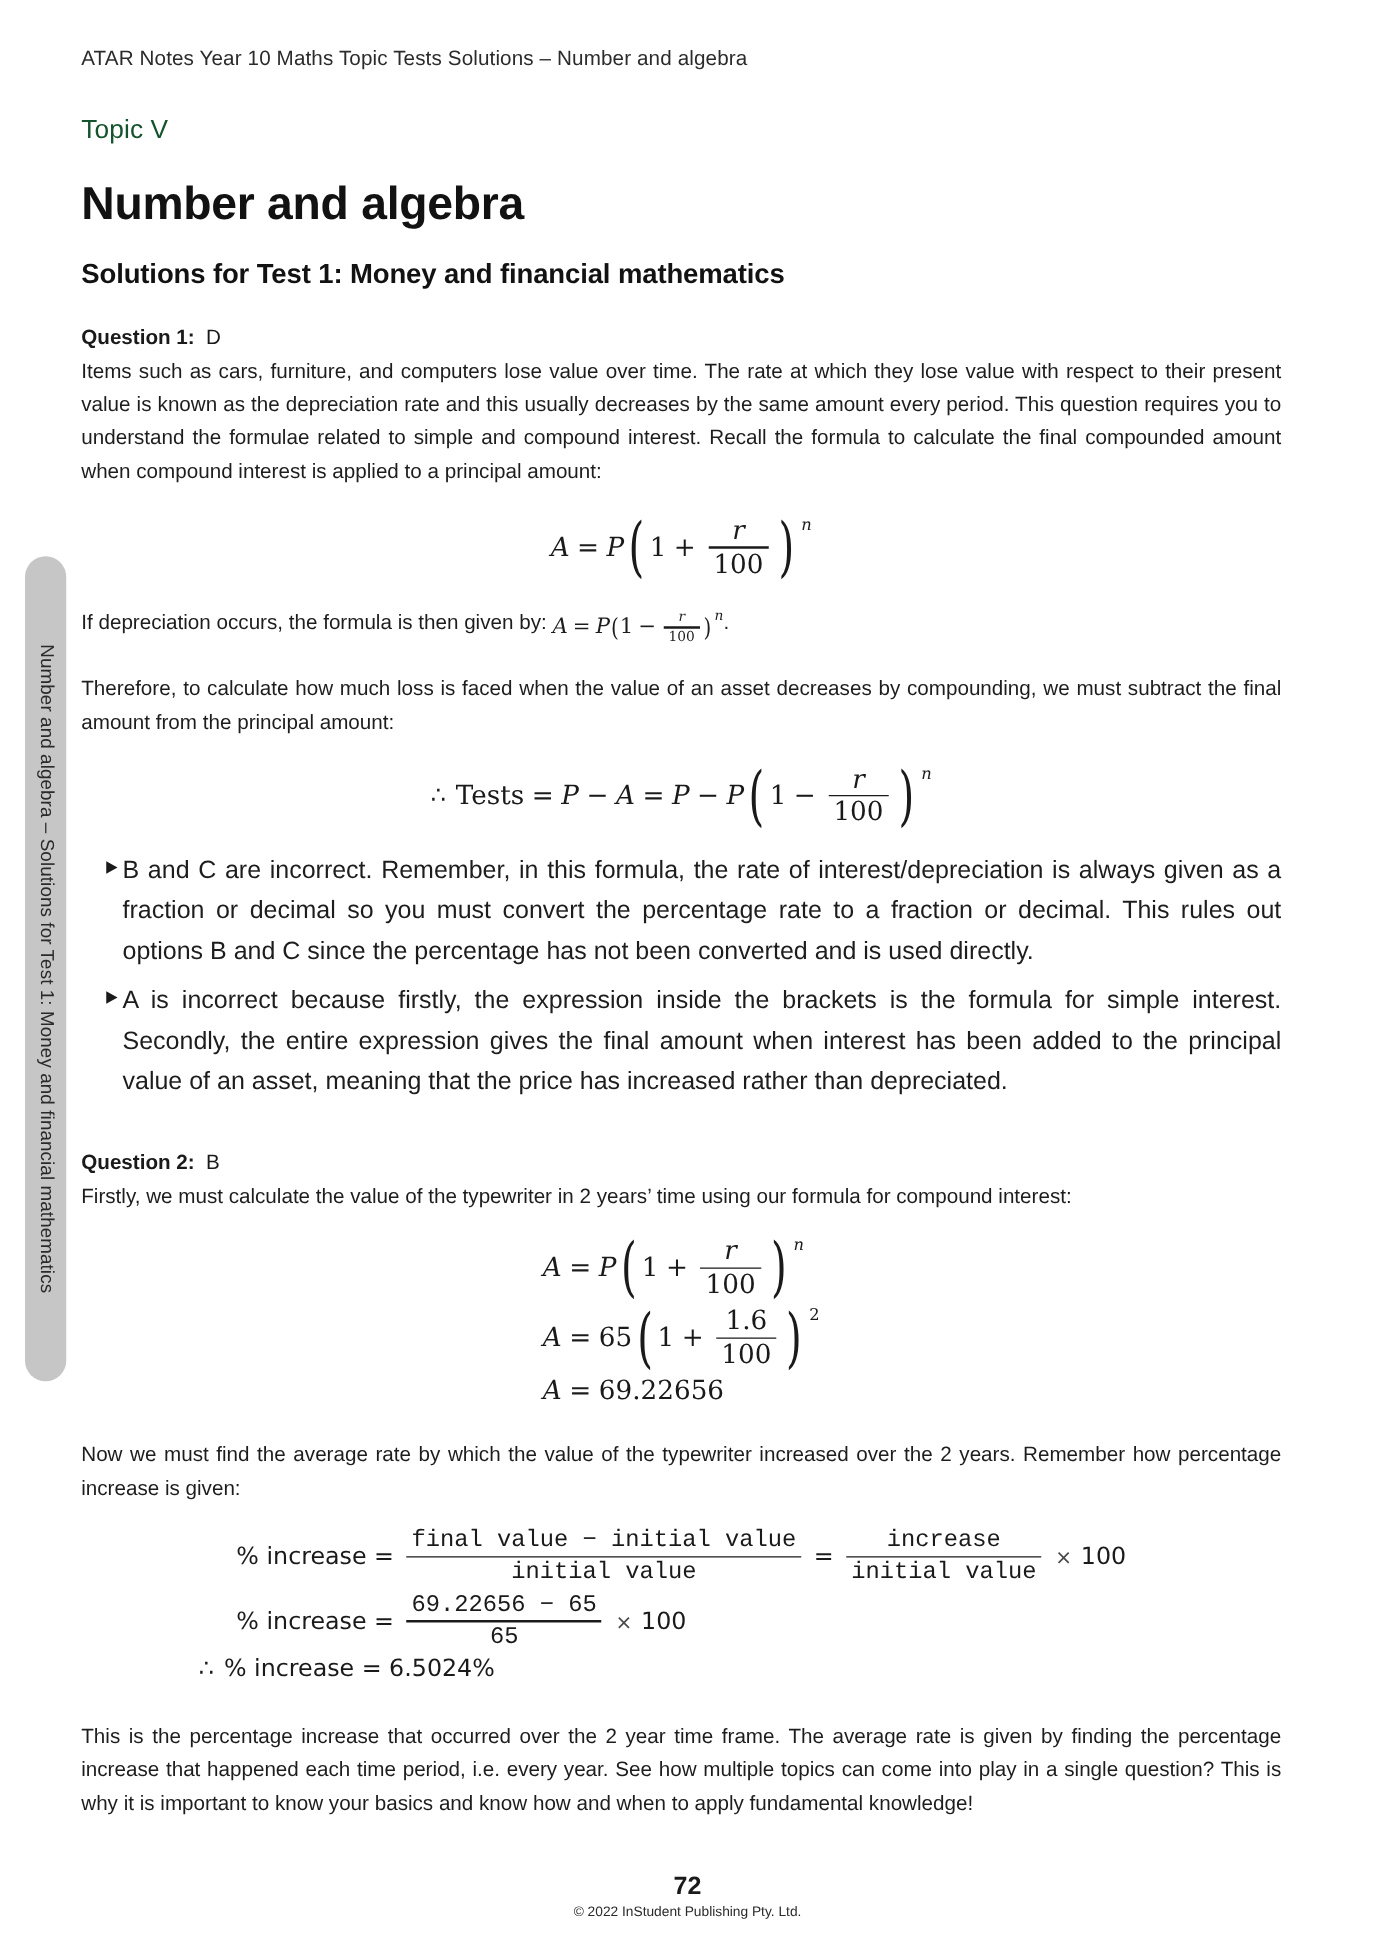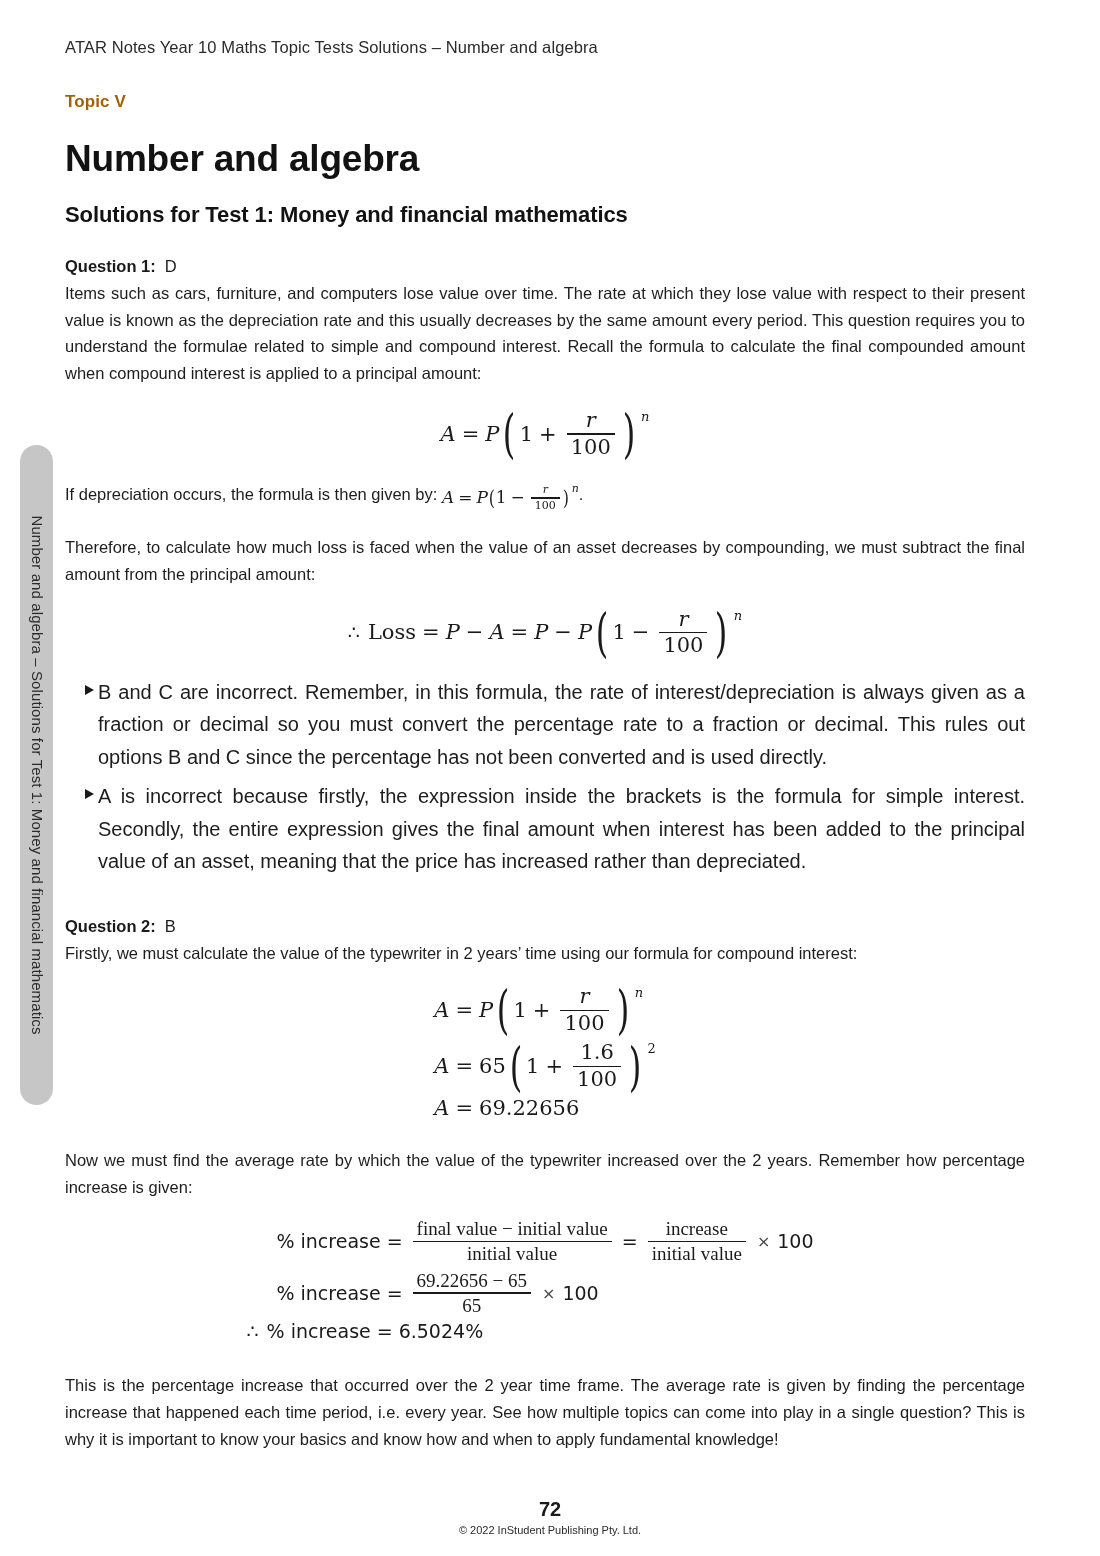--- a/index.html
+++ b/index.html
@@ -58,23 +58,23 @@
 
   
   .content {
     position: absolute;
     left: 65px;
     top: 0;
     width: 960px;
   }
 
   .topic-kicker {
-    font-size: 17px;
-    font-weight: bold;
-    color: #a16207;
+    font-size: 21px;
+    font-weight: normal;
+    color: #14532d;
     margin: 92px 0 0 0;
     letter-spacing: 0.1px;
   }
 
   .topic-title {
     font-size: 37px;
     font-weight: bold;
     color: #121212;
     margin: 26px 0 0 0;
     letter-spacing: -0.2px;
@@ -219,21 +219,21 @@
   }
   .math-stack .math-row { margin-bottom: 6px; }
 
   .pct-row {
     display: flex;
     align-items: center;
     font-size: 19px;
     white-space: nowrap;
     font-family: "DejaVu Sans", sans-serif;
   }
-  .pct-row .frac { font-family: Liberation Serif, serif; }
+  .pct-row .frac { font-family: Liberation Mono, monospace; }
   .times { margin: 0 7px; font-size: 16px; color: #4a4a4a; }
 
   
   .footer {
     position: absolute;
     left: 0;
     right: 0;
     top: 1498px;
     text-align: center;
   }
@@ -309,21 +309,21 @@
         <span class="paren-inline">)</span>
         <span class="sup">n</span>
       </span><span>.</span>
     </p>
 
     <p class="body spaced">Therefore, to calculate how much loss is faced when the value of an asset decreases by compounding, we must subtract the final amount from the principal amount:</p>
 
     <div class="math-block mblock-loss">
       <div class="math-row">
         <span class="therefore">∴</span>
-        <span class="mn">Loss</span>
+        <span class="mn">Tests</span>
         <span class="op">=</span>
         <span class="mi">P</span>
         <span class="op">−</span>
         <span class="mi">A</span>
         <span class="op">=</span>
         <span class="mi">P</span>
         <span class="op">−</span>
         <span class="mi">P</span>
         <span class="paren">(</span>
         <span class="mn">1</span>

